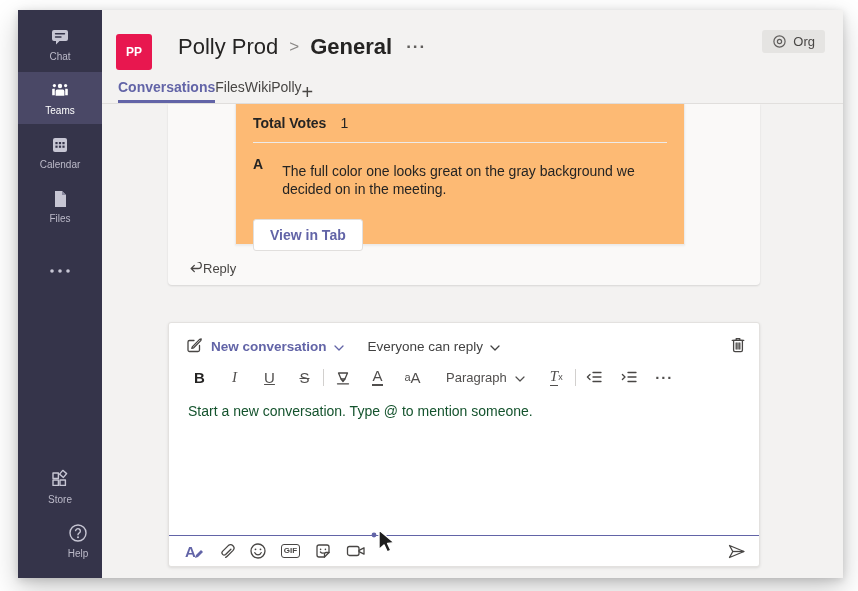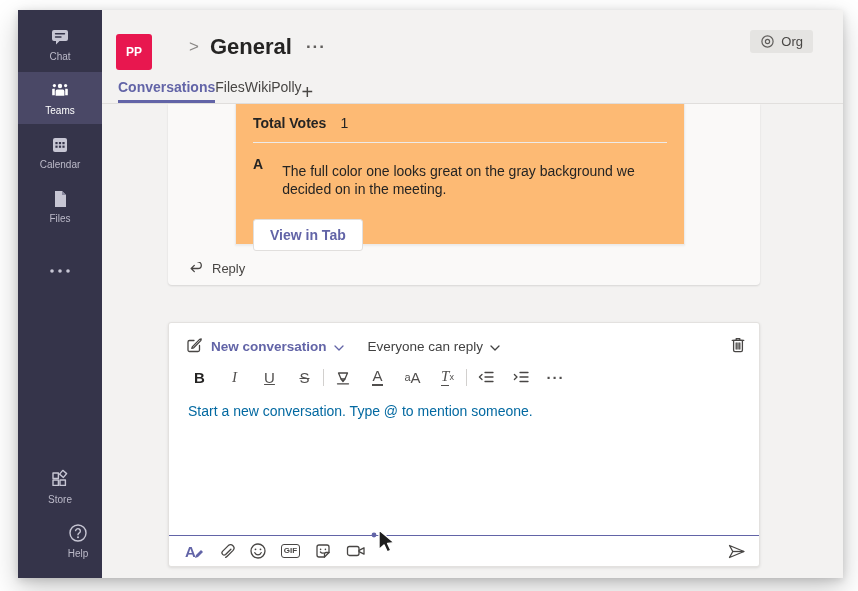--- a/index.html
+++ b/index.html
@@ -23,21 +23,21 @@
   
   .main{flex:1;display:flex;flex-direction:column;position:relative;min-width:0;}
   .channel-header{height:62px;flex:0 0 62px;padding:16px 30px 0 14px;display:flex;align-items:flex-start;position:relative;box-sizing:border-box;}
   .avatar{width:36px;height:36px;border-radius:3px;background:#E8174F;color:#fff;font-size:12px;font-weight:700;
           display:flex;align-items:center;justify-content:center;margin-top:8px;cursor:pointer;}
   .title{margin-left:26px;margin-top:8px;font-size:22px;color:#252423;display:flex;align-items:center;white-space:nowrap;}
   .title .team{font-weight:400;cursor:pointer;}
   .title .sep{color:#8A8886;font-size:17px;margin:0 11px;}
   .title .channel{font-weight:700;}
   .title .hmore{margin-left:14px;color:#605E5C;font-size:17px;font-weight:700;letter-spacing:1px;cursor:pointer;}
-  .org-badge{position:absolute;right:30px;top:20px;display:flex;align-items:center;gap:6px;background:#E5E4E2;
+  .org-badge{position:absolute;right:18px;top:20px;display:flex;align-items:center;gap:6px;background:#E5E4E2;
              border-radius:3px;padding:4px 10px;font-size:13px;color:#484644;cursor:pointer;margin-left:28px;}
   .org-badge svg{display:block;}
 
   .tabbar{flex:0 0 32px;height:32px;display:flex;align-items:flex-end;padding-left:16px;border-bottom:1px solid #E1DFDD;box-sizing:border-box;}
   .tab{font-size:14px;color:#484644;padding-bottom:8px;cursor:pointer;}
   .tab.active{color:#6264A7;font-weight:600;border-bottom:3px solid #6264A7;padding-bottom:5px;}
   .tab.add{font-size:20px;font-weight:300;color:#484644;padding-bottom:4px;line-height:14px;}
 
   .content{flex:1;position:relative;background:#F3F2F1;}
 
@@ -47,21 +47,21 @@
   .message-card{position:absolute;left:67px;top:0;width:450px;height:141px;box-sizing:border-box;background:#fdba74;
                 border:1px solid #ECEBEA;border-top:none;box-shadow:0 1px 2px rgba(0,0,0,.06);padding:11px 17px;}
   .votes-row{display:flex;gap:14px;font-size:14px;color:#252423;}
   .votes-label{font-weight:700;}
   .msg-divider{border:none;border-top:1px solid #EDEBE9;margin:11px 0 12px;}
   .msg-row{display:flex;gap:12px;font-size:14px;color:#252423;line-height:1.32;}
   .author{font-weight:700;}
   .msg-text{margin:7px;max-width:366px;}
   .view-tab-btn{margin-top:13px;padding:7px 16px;background:#fff;border:1px solid #E1DFDD;border-radius:3px;
                 color:#6264A7;font-weight:600;font-size:14px;font-family:inherit;cursor:pointer;}
-  .reply-row{position:absolute;left:0;bottom:0;height:33px;display:flex;align-items:center;gap:9px;padding-left:19px;
+  .reply-row{position:absolute;left:0;bottom:0;height:33px;display:flex;align-items:center;padding-left:19px;
              font-size:13px;color:#484644;cursor:pointer;}
   .reply-row svg{display:block;}
 
   
   .compose-card{position:absolute;left:66px;top:218px;width:592px;height:245px;box-sizing:border-box;background:#fff;
                 border:1px solid #E3E1DF;border-radius:3px;box-shadow:0 1px 3px rgba(0,0,0,.10);
                 display:flex;flex-direction:column;}
   .compose-head{display:flex;align-items:center;padding:13px 13px 4px 17px;font-size:13.5px;}
   .head-btn{display:flex;align-items:flex-start;gap:7px;background:none;border:none;font-family:inherit;font-size:13.5px;cursor:pointer;padding:0;}
   .new-conv{color:#6264A7;font-weight:600;margin-left:9px;}
@@ -80,21 +80,21 @@
   .fmt-size .small{font-size:11px;}
   .fmt-size .big{font-size:15px;}
   .fmt-para{width:auto;padding:0 14px 0 16px;gap:8px;font-size:13px;color:#514F4E;}
   .fmt-tx{font-family:"Liberation Serif",serif;font-style:italic;}
   .fmt-tx .t{border-bottom:1.5px solid #514F4E;}
   .fmt-tx sub{font-size:9px;font-style:normal;font-family:"Liberation Sans",sans-serif;}
   .fmt-sep{width:1px;height:17px;background:#D2D0CE;margin:0 1px;}
   .fmt-more{letter-spacing:1px;font-weight:700;color:#514F4E;}
 
   .subject{padding:15px 19px 2px;font-size:17.5px;font-weight:700;color:#252423;cursor:text;}
-  .msg-input{padding:9px 19px;font-size:14px;color:#0369a1;cursor:text;}
+  .msg-input{padding:9px 19px;font-size:14px;color:#14532d;cursor:text;}
   .compose-grow{flex:1;}
   .compose-footer{border-top:1.5px solid #6264A7;height:30px;flex:0 0 30px;display:flex;align-items:center;gap:14px;padding:0 13px 0 16px;}
   .ft-icon{display:flex;align-items:center;justify-content:center;cursor:pointer;position:relative;}
   .ft-stroke{stroke:#484644;fill:none;stroke-width:1.3;stroke-linecap:round;stroke-linejoin:round;}
   .gif-badge{border:1.4px solid #484644;border-radius:3px;font-size:8px;font-weight:700;color:#484644;padding:2px 2px;line-height:1;}
   .format-a{color:#6264A7;font-weight:600;font-size:15px;line-height:1;}
   .send-btn{margin-left:auto;}
 
   .cursor{position:absolute;left:352px;top:517px;z-index:50;pointer-events:none;}
 </style>
@@ -189,20 +189,21 @@
         </span>
         <span>Help</span>
       </div>
     </aside>
 
     <main class="main">
 
       <header class="channel-header">
         <div class="avatar">PP</div>
         <div class="title">
+          <span class="team">Polly Prod</span>
           <span class="sep">&gt;</span>
           <span class="channel">General</span>
           <span class="hmore">···</span>
         </div>
         <div class="org-badge">
           <span>
             <svg width="15" height="15" viewBox="0 0 15 15">
                 <circle cx="7.5" cy="7.5" r="5.6" fill="none" stroke="#605E5C" stroke-width="1.2"></circle>
                 <circle cx="7.5" cy="7.5" r="2.1" fill="none" stroke="#605E5C" stroke-width="1.2"></circle>
               </svg>
@@ -296,20 +297,28 @@
                   </g>
                 </svg>
             </span>
             <span class="fmt-color-wrap">
               <span class="fmt fmt-color">A</span>
             </span>
             <span class="fmt fmt-size">
               <span class="small">a</span>
                 <span class="big">A</span>
             </span>
+            <span class="fmt fmt-para">
+              <span>Paragraph</span>
+              <span>
+                <svg width="10" height="6" viewBox="0 0 10 6">
+                    <path d="M1 1l4 4 4-4" fill="none" stroke="#514F4E" stroke-width="1.2" stroke-linecap="round" stroke-linejoin="round"></path>
+                  </svg>
+              </span>
+            </span>
             <span class="fmt fmt-tx">
               <span class="t">T</span>
                 <sub>x</sub>
             </span>
             <span class="fmt-sep"></span>
             <span class="fmt">
               <svg width="18" height="14" viewBox="0 0 18 14">
                   <g class="ft-stroke" stroke="#514F4E">
                     <path d="M8 2.5h8M8 7h8M8 11.5h8M5 4.5L2.4 7 5 9.5"></path>
                   </g>

